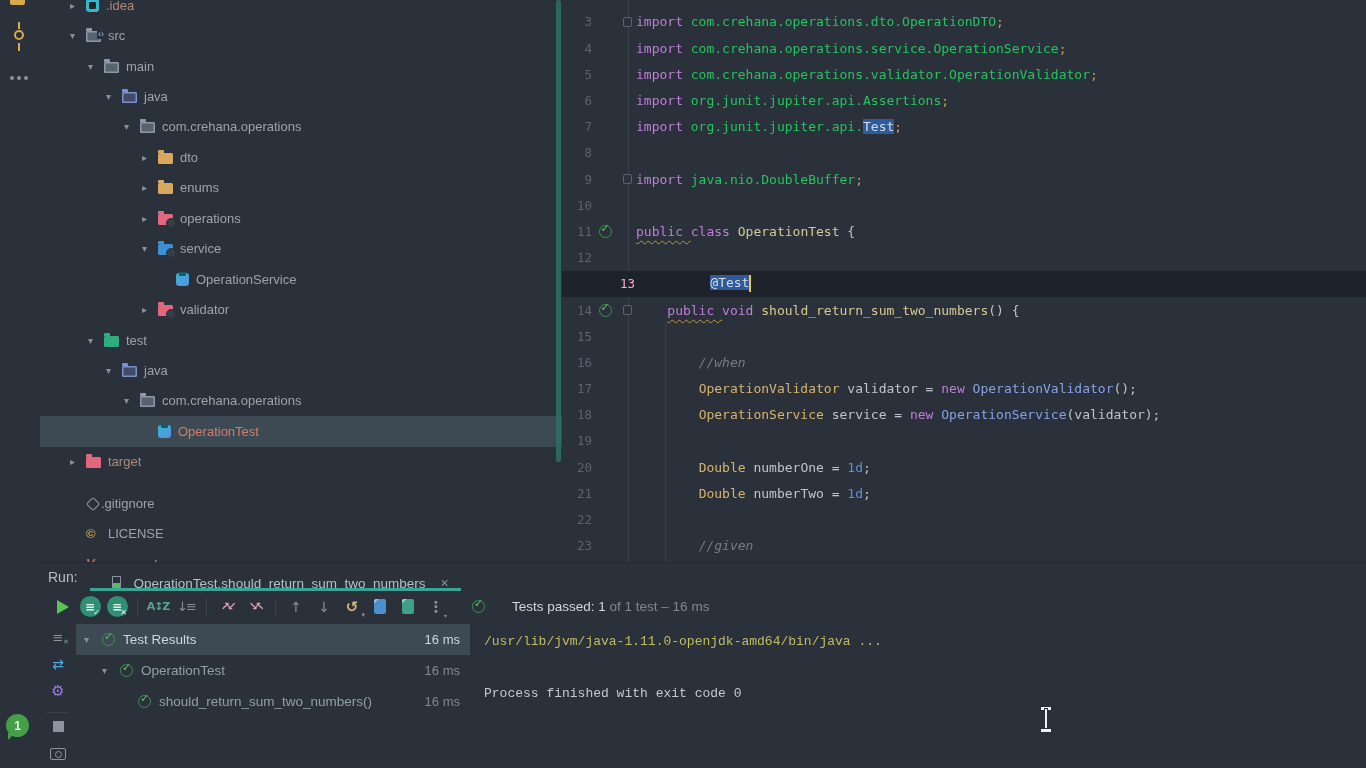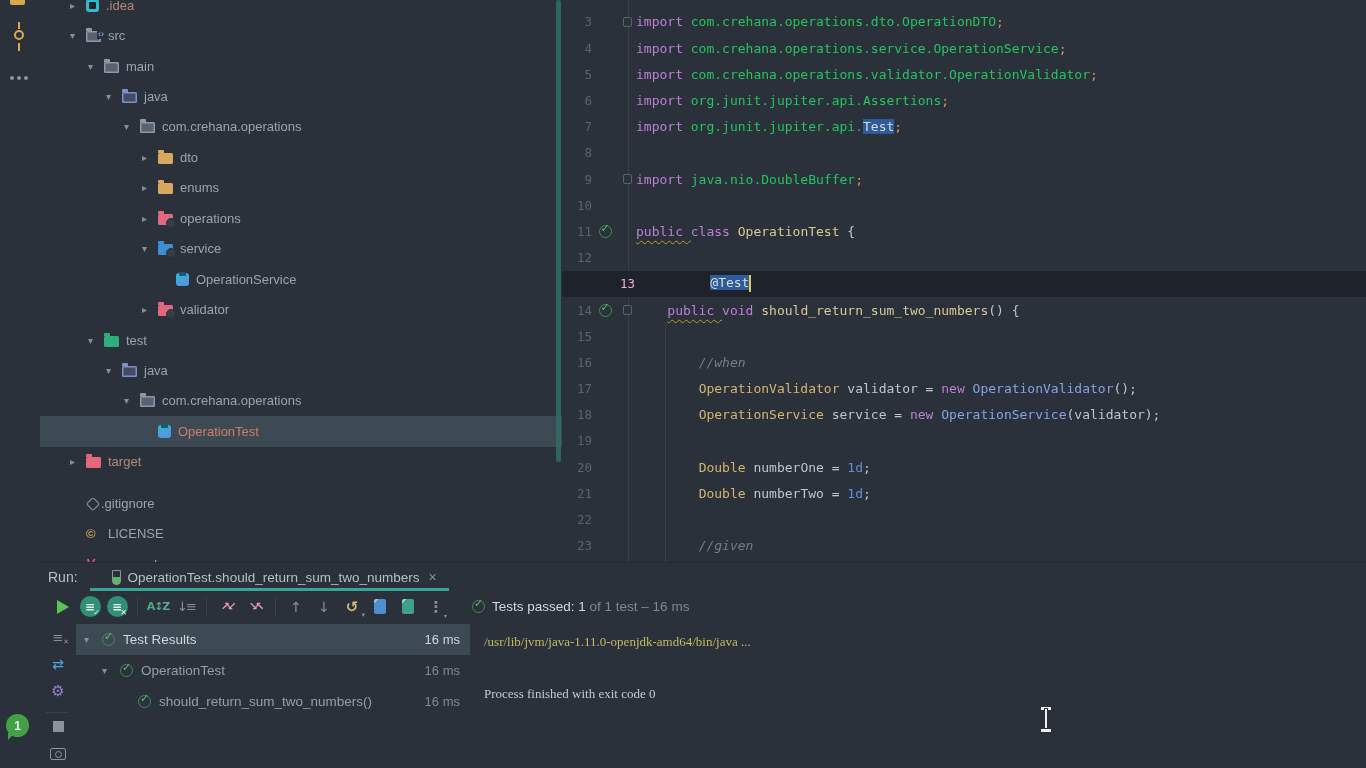--- a/index.html
+++ b/index.html
@@ -84,21 +84,21 @@
   .tk-n { color:#5f8fdc; }
   .tk-cm { color:#747c87; font-style:italic; }
   .tk-sel { background:#2d5b9b; color:#d8dce2; }
   .u-wavy { text-decoration:underline; text-decoration-style:wavy; text-decoration-color:#b89a3a; text-decoration-thickness:1px; text-underline-offset:4px; }
   .caret { display:inline-block; width:2px; height:17px; background:#e8c94e; vertical-align:middle; }
 
   
   .run-panel { position:absolute; left:40px; top:562px; width:1326px; height:206px; background:#2b313a; border-top:1px solid #232930; }
   .run-tab-row { position:absolute; left:0; top:0; height:28px; width:100%; display:flex; align-items:center; }
   .run-label { color:#b7bfc9; font-size:14px; margin-left:8px; }
-  .run-tab { display:flex; align-items:center; gap:7px; height:28px; padding:0 12px 0 22px; position:relative; margin-left:12px; cursor:pointer; }
+  .run-tab { display:flex; align-items:flex-end; gap:13px; height:28px; padding:0 12px 0 22px; position:relative; margin-left:12px; cursor:pointer; }
   .run-tab::after { content:""; position:absolute; left:0; right:0; bottom:0; height:3px; background:#36a795; }
   .run-tab .title { color:#b7bfc9; font-size:13.5px; }
   .run-tab .close { color:#87909b; font-size:14px; margin-left:2px; cursor:pointer; }
   .tube { width:9px; height:15px; border:1.5px solid #8b949e; border-radius:0 0 4px 4px; position:relative; flex:none;
     background:linear-gradient(to bottom, transparent 45%, #5bb863 45%); }
 
   .run-toolbar { position:absolute; left:0; top:28px; height:31px; width:100%; display:flex; align-items:center; padding-left:9px; }
   .tbi { width:22px; height:22px; margin:0 3px; display:flex; align-items:center; justify-content:center;
     color:#87909b; font-size:14px; cursor:pointer; border-radius:3px; position:relative; font-family:"DejaVu Sans",sans-serif; }
   .tsep { width:1px; height:18px; background:#3a414b; margin:0 6px; }
@@ -113,21 +113,21 @@
   .tb-pink { color:#e39db2; font-size:11px; letter-spacing:-3px; font-weight:bold; }
   .tb-hist { color:#d3ba74; font-size:15px; font-weight:bold; }
   .tb-hist::after { content:"▾"; position:absolute; right:-2px; bottom:-1px; font-size:7px; color:#87909b; }
   .tb-file { width:12px; height:15px; border-radius:2px; }
   .tb-file.blue { background:linear-gradient(135deg,#9cc4ea 0 3px,#4e8fd0 3px); }
   .tb-file.teal { background:linear-gradient(135deg,#9ad8c8 0 3px,#41a08b 3px); }
   .tb-more { font-size:15px; font-weight:bold; }
   .tb-more::after { content:"▾"; position:absolute; right:0; bottom:-1px; font-size:6px; }
 
   .run-status { position:absolute; left:432px; top:28px; height:31px; display:flex; align-items:center; gap:7px; font-size:13.5px; }
-  .run-status .strong { color:#d2d8de; }
+  .run-status .strong { color:#d2d8de;margin-left:20px; }
   .run-status .rest { color:#7f8893; }
 
   .run-content { position:absolute; left:0; top:59px; width:100%; height:147px; }
   .left-strip { position:absolute; left:0; top:0; width:36px; height:147px; }
   .lsi { position:absolute; left:7px; width:22px; height:22px; display:flex; align-items:center; justify-content:center;
     color:#8b949e; cursor:pointer; font-family:"DejaVu Sans",sans-serif; }
   .ls-filter { font-size:13px; }
   .ls-filter::after { content:"✕"; position:absolute; right:0; bottom:2px; font-size:7px; }
   .ls-swap { color:#52a8e0; font-size:14px; }
   .ls-gear { color:#9c7ed6; font-size:15px; }
@@ -139,21 +139,21 @@
   .test-tree { position:absolute; left:36px; top:2px; width:394px; }
   .ttrow { height:31px; display:flex; align-items:center; font-size:13.5px; color:#8fa0a8; cursor:pointer; }
   .ttrow.sel { background:#3e4a53; color:#ced6dd; }
   .ttrow .chev { width:18px; font-size:10px; color:#87909a; }
   .ttrow .ckc { margin-right:8px; flex:none; }
   .ttrow .tlbl { flex:1 1 auto; overflow:hidden; white-space:nowrap; }
   .ttrow .time { flex:none; color:#7f8893; font-size:13px; padding-right:10px; }
   .ttrow.sel .time { color:#ced6dd; }
 
   .console { position:absolute; left:430px; top:0; width:896px; height:147px; padding:7px 0 0 14px;
-    font-family:Liberation Serif, serif; font-size:13px; line-height:26px; }
+    font-family:Liberation Mono, monospace; font-size:13px; line-height:26px; }
   .console .c1 { color:#c0bd63; }
   .console .c2 { color:#c2c9d2; }
 
   
   .ibeam { position:absolute; left:1040px; top:707px; width:12px; height:25px; z-index:9; pointer-events:none; }
   .ibeam i { position:absolute; left:5px; top:2px; width:2px; height:21px; background:#eef1f4; box-shadow:0 0 0 1px #2a2f37; }
   .ibeam s { position:absolute; left:1px; width:10px; height:3px; background:#eef1f4; box-shadow:0 0 0 1px #2a2f37; }
   .ibeam s.t { top:0; } .ibeam s.b { bottom:0; }
 </style>
 </head>

